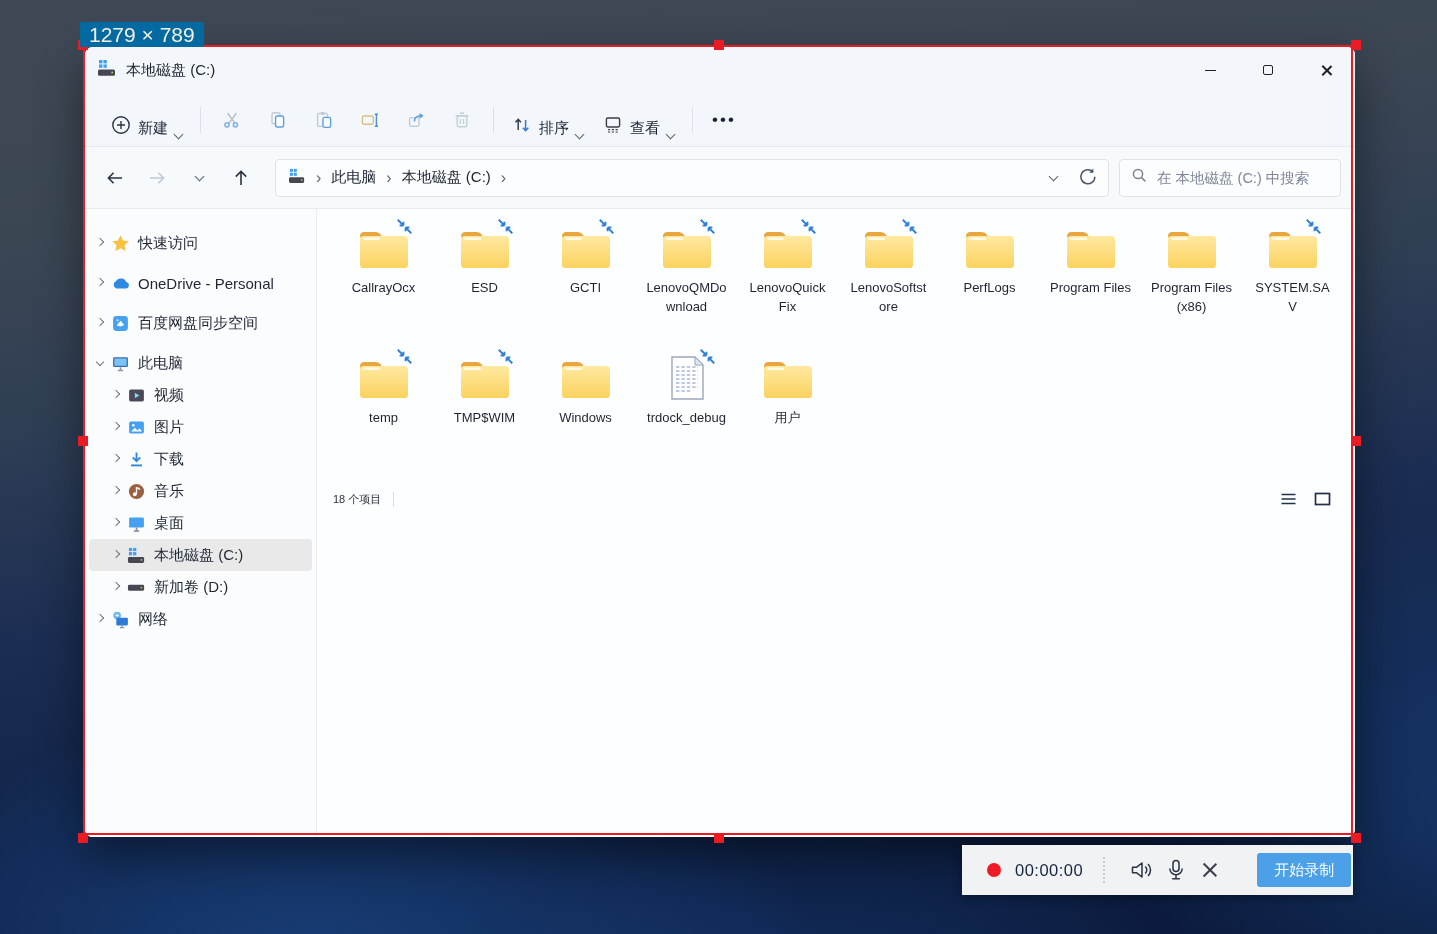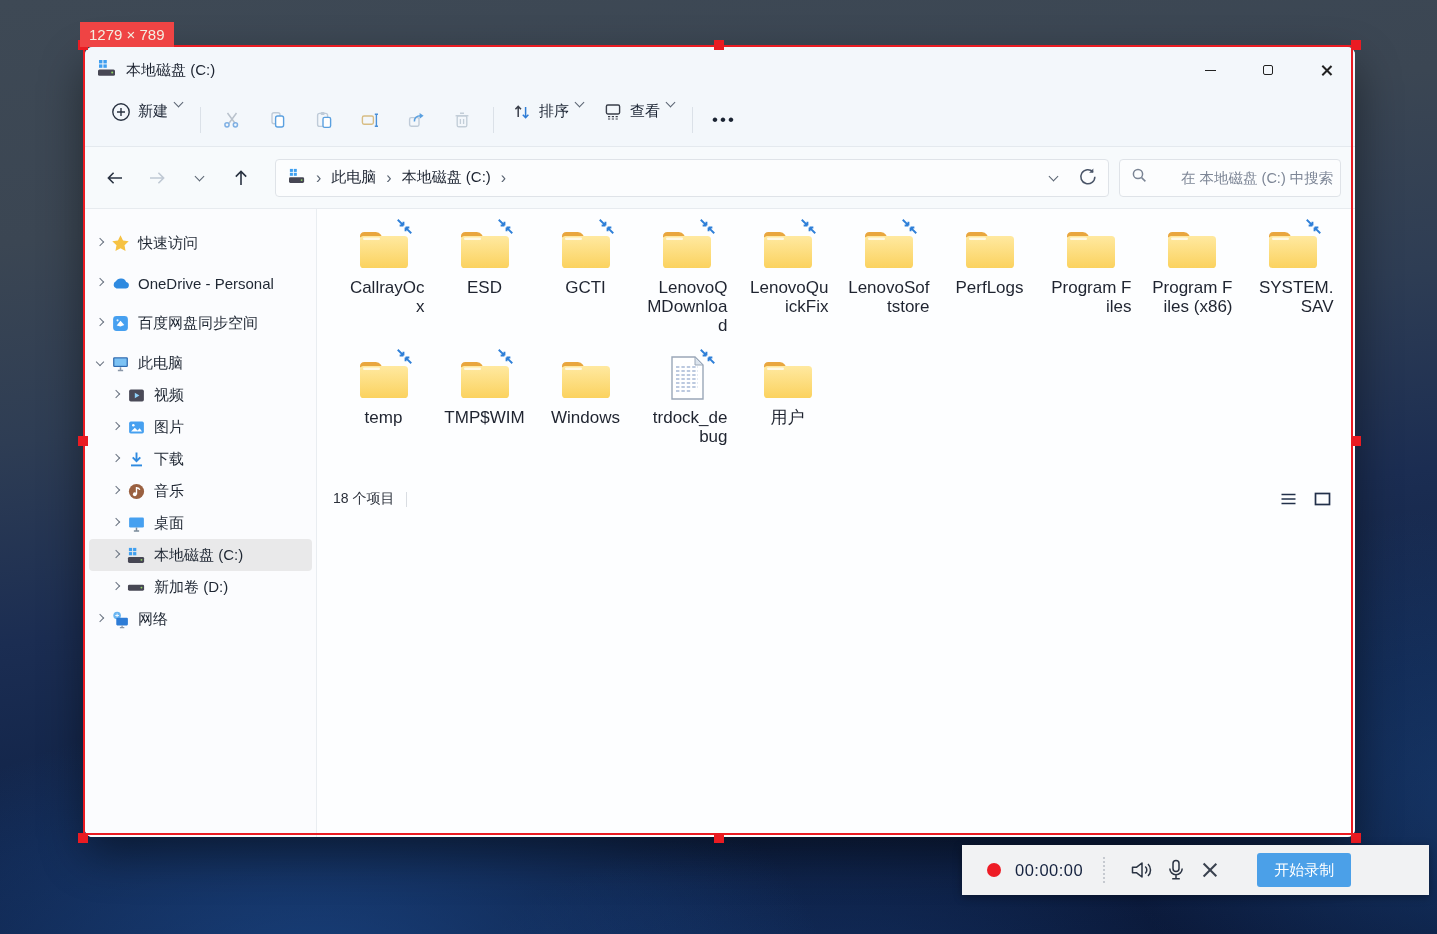--- a/index.html
+++ b/index.html
@@ -9,21 +9,21 @@
     font-family:"Liberation Sans","DejaVu Sans",sans-serif;
     background:
       radial-gradient(ellipse 820px 420px at 22% 104%, rgba(33,90,168,.55) 0%, rgba(33,90,168,.18) 45%, transparent 62%),
       radial-gradient(ellipse 700px 380px at 58% 110%, rgba(30,82,158,.40) 0%, transparent 55%),
       radial-gradient(ellipse 600px 500px at 103% 86%, rgba(36,96,170,.35) 0%, transparent 60%),
       linear-gradient(173deg,#3e4955 0%,#3b4653 22%,#2e3d54 40%,#1b2d52 58%,#102348 76%,#0a1838 100%);
   }
 
   
   .dim-label{position:absolute;left:80px;top:22px;height:25px;line-height:25px;padding:0 9px;
-    background:#ef4444;color:#f3efe2;font-size:15px;z-index:40;}
+    background:#0369a1;color:#f3efe2;font-size:21px;z-index:40;}
   .rec-border{position:absolute;left:83px;top:45px;width:1270px;height:790px;
     border:2px solid #ea1b22;z-index:30;pointer-events:none;}
   .handle{position:absolute;width:10px;height:10px;background:#ea1b22;z-index:31;}
   .h-tl{left:78px;top:40px;} .h-tc{left:714px;top:40px;} .h-tr{left:1351px;top:40px;}
   .h-ml{left:78px;top:436px;} .h-mr{left:1351px;top:436px;}
   .h-bl{left:78px;top:833px;} .h-bc{left:714px;top:833px;} .h-br{left:1351px;top:833px;}
 
   
   .window{position:absolute;left:85px;top:47px;width:1270px;height:790px;background:#fafcfe;
     border-radius:8px;display:flex;flex-direction:column;z-index:10;
@@ -33,69 +33,69 @@
   .win-controls{margin-left:auto;display:flex;height:100%;}
   .win-btn{width:58px;height:100%;display:flex;align-items:center;justify-content:center;}
   .glyph-min{width:11px;height:0;border-top:1.5px solid #222;}
   .glyph-max{width:10px;height:10px;border:1.4px solid #222;border-radius:2px;}
   .glyph-close{position:relative;width:13px;height:13px;}
   .glyph-close::before,.glyph-close::after{content:"";position:absolute;left:6px;top:0;width:1.5px;height:13px;background:#222;}
   .glyph-close::before{transform:rotate(45deg);} .glyph-close::after{transform:rotate(-45deg);}
 
   .toolbar{height:54px;display:flex;align-items:center;padding-left:16px;background:#f3f7fb;
     border-bottom:1px solid #e4e9ee;flex:0 0 auto;}
-  .tb-btn{display:flex;align-items:flex-start;gap:7px;padding:0 10px;height:36px;border-radius:4px;font-size:15px;color:#1b2433;}
+  .tb-btn{display:flex;align-items:flex-end;gap:7px;padding:0 10px;height:36px;border-radius:4px;font-size:15px;color:#1b2433;}
   .tb-icon-btn{width:46px;height:36px;display:flex;align-items:center;justify-content:center;border-radius:4px;}
   .tb-div{width:1px;height:26px;background:#dbe1e8;margin:0 8px;}
   .chev{width:7px;height:7px;border-right:1.4px solid #5a6472;border-bottom:1.4px solid #5a6472;
     display:inline-block;transform:rotate(45deg);margin-top:-3px;}
   .more-dots{font-size:17px;letter-spacing:2px;color:#1b2433;}
 
   .addressbar{height:62px;display:flex;align-items:center;padding:0 14px;gap:10px;background:#f7fafc;
     border-bottom:1px solid #e7ebef;flex:0 0 auto;}
   .nav-icons{display:flex;align-items:center;gap:10px;margin-right:8px;}
   .nav-btn{width:32px;height:32px;display:flex;align-items:center;justify-content:center;border-radius:4px;}
   .crumb-box{flex:1;height:38px;border:1px solid #dfe3e8;border-radius:4px;background:#fcfdfe;
     display:flex;align-items:center;padding:0 12px;gap:9px;font-size:15px;color:#1c2330;}
   .crumb-sep{color:#5a6472;font-size:16px;padding:0 1px;}
   .crumb-right{margin-left:auto;display:flex;align-items:center;gap:20px;}
   .search-box{width:222px;height:38px;border:1px solid #dfe3e8;border-radius:4px;background:#fcfdfe;
     display:flex;align-items:center;padding:0 11px;gap:9px;}
   .search-box input{border:none;outline:none;background:transparent;flex:1;font-size:14.5px;
-    font-family:inherit;color:#a21caf;margin-left:24px;}
+    font-family:inherit;color:#a21caf;}
   .search-box input::placeholder{color:#7d8696;}
 
   .win-body{flex:1;display:flex;min-height:0;background:#fdfeff;}
   .sidebar{width:232px;flex:0 0 auto;border-right:1px solid #e9edf1;padding-top:18px;background:#fbfcfe;}
   .side-item{height:32px;display:flex;align-items:center;gap:8px;margin:0 4px;padding-left:8px;border-radius:4px;font-size:15px;color:#1f2733;}
   .side-item.lvl1{padding-left:24px;}
   .side-item.selected{background:#e9e9ea;}
   .side-item .chev{width:6px;height:6px;border-color:#6a7482;}
   .side-item .chev.right{transform:rotate(-45deg);}
   .side-item .chev.down{transform:rotate(45deg);}
   .side-item:nth-child(2),.side-item:nth-child(3),.side-item:nth-child(4),.side-item:nth-child(13){margin-top:8px;}
   .s-icon{width:19px;height:19px;display:flex;align-items:center;justify-content:center;}
 
   .main{flex:1;display:flex;flex-direction:column;min-width:0;}
   .grid{display:grid;grid-template-columns:repeat(10,101px);grid-auto-rows:130px;
     padding:16px 0 0 16px;justify-items:center;align-items:start;}
   .cell{width:101px;display:flex;flex-direction:column;align-items:center;}
   .icon-wrap{position:relative;width:56px;height:50px;display:flex;align-items:flex-end;justify-content:center;}
   .badge{position:absolute;top:-8px;right:-2px;}
-  .f-label{max-width:82px;margin-top:3px;font-size:17px;line-height:19px;text-align:right;
+  .f-label{max-width:82px;margin-top:3px;font-size:13px;line-height:19px;text-align:center;
     word-break:break-all;color:#1f2430;}
 
   .statusbar{height:28px;flex:0 0 auto;display:flex;align-items:center;padding:0 16px;gap:12px;
-    font-size:14px;color:#2a2f3a;background:#fdfeff;}
+    font-size:11px;color:#2a2f3a;background:#fdfeff;}
   .status-div{width:1px;height:15px;background:#d9dde2;}
   .status-icons{margin-left:auto;display:flex;gap:8px;padding-right:4px;}
   .status-btn{width:26px;height:24px;display:flex;align-items:center;justify-content:center;border-radius:3px;}
 
   
-  .recbar{position:absolute;left:962px;top:845px;width:467px;height:50px;background:#f1f2f3;
+  .recbar{position:absolute;left:962px;top:845px;width:391px;height:50px;background:#f1f2f3;
     z-index:45;display:flex;align-items:center;box-shadow:0 2px 8px rgba(0,0,0,.35);}
   .rec-dot{width:14px;height:14px;border-radius:50%;background:#ee1c25;margin-left:25px;}
   .rec-timer{margin-left:14px;font-size:16.5px;color:#16233f;letter-spacing:.5px;}
   .rec-div{height:26px;border-left:2px dotted #c6cad0;margin:0 20px 0 20px;}
   .rec-icon{width:34px;height:34px;display:flex;align-items:center;justify-content:center;}
   .rec-close{position:relative;width:18px;height:18px;margin:0 8px;}
   .rec-close::before,.rec-close::after{content:"";position:absolute;left:8px;top:0;width:1.8px;height:18px;background:#39414e;}
   .rec-close::before{transform:rotate(45deg);} .rec-close::after{transform:rotate(-45deg);}
   .rec-start{margin-left:30px;width:94px;height:34px;border:none;border-radius:3px;background:#4ba0e8;
     color:#fff;font-size:15px;font-family:inherit;display:flex;align-items:center;justify-content:center;}

